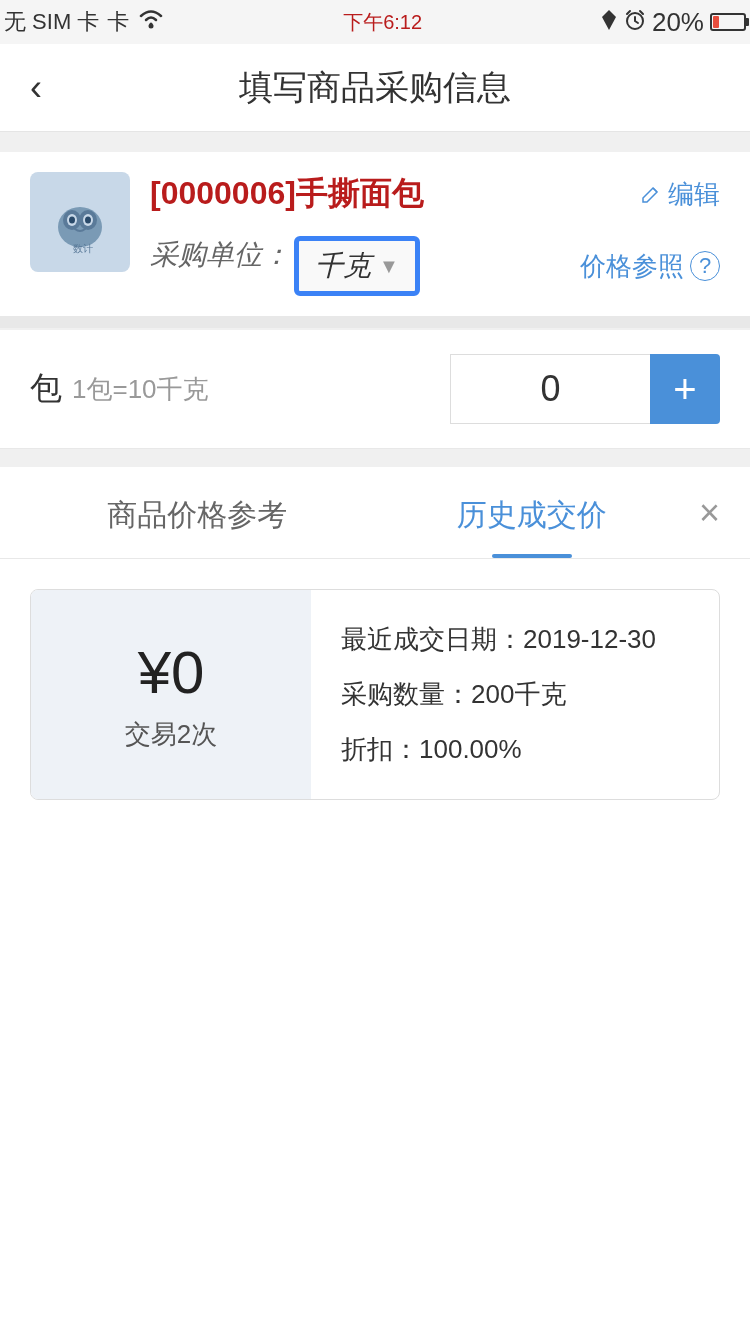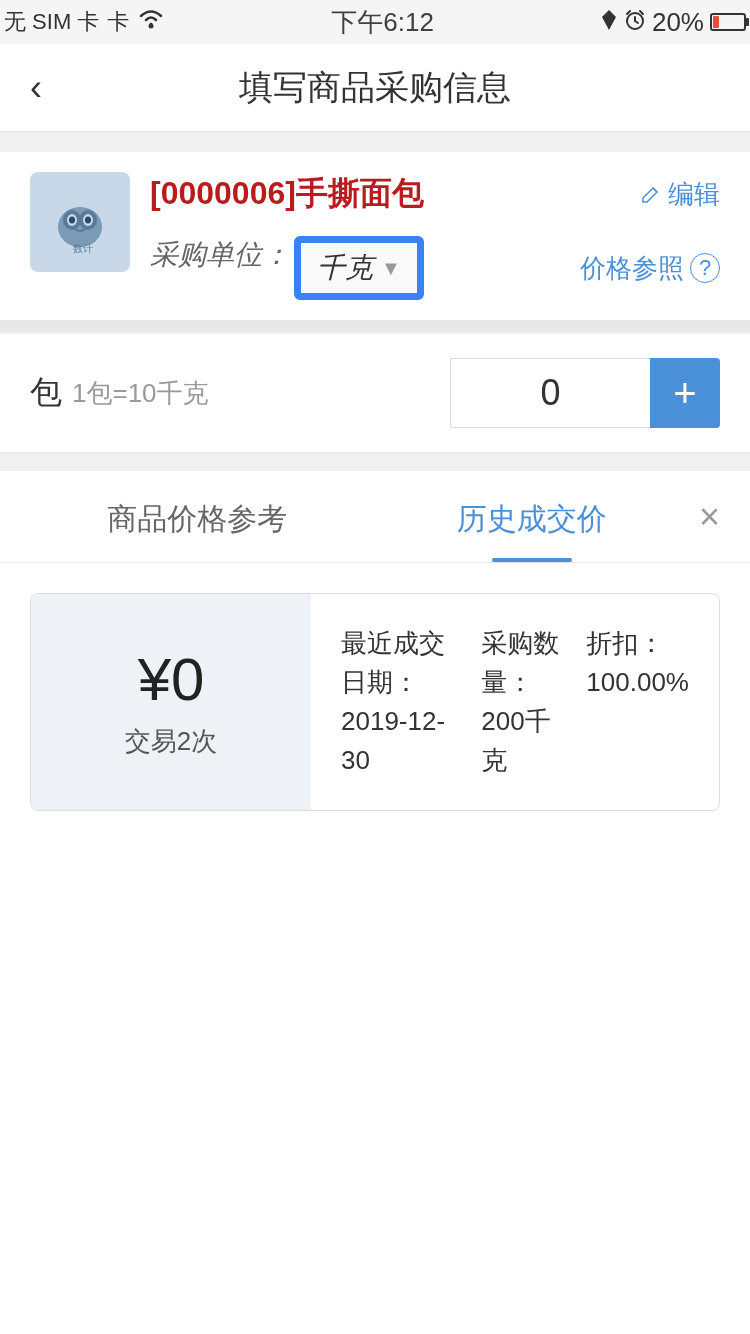--- a/index.html
+++ b/index.html
@@ -24,22 +24,22 @@
       font-size: 24px;
     }
     .status-bar-left {
       display: flex;
       align-items: center;
       gap: 8px;
       font-size: 22px;
       color: #333;
     }
     .status-bar-center {
-      font-size: 26px;
-      color: #404040;
+      font-size: 20px;
+      color: #b91c1c;
       font-weight: 500;
     }
     .status-bar-right {
       display: flex;
       align-items: center;
       gap: 6px;
       font-size: 26px;
       color: #333;
     }
     .battery-icon {
@@ -157,21 +157,21 @@
       display: flex;
       align-items: center;
       justify-content: space-between;
       margin-top: 20px;
     }
     .unit-label {
       font-size: 28px;
       color: #666;
     }
     .unit-select {
-      border: 7px solid #3b82f6;
+      border: 5px solid #3b82f6;
       border-radius: 6px;
       padding: 6px 16px;
       font-size: 28px;
       color: #333;
       display: flex;
       align-items: center;
       gap: 8px;
       background: #f9f9f9;
       cursor: pointer;
     }
@@ -306,21 +306,21 @@
     }
     .price-trade-count {
       font-size: 26px;
       color: #555;
       margin-top: 10px;
     }
     .price-card-right {
       flex: 1;
       padding: 30px 30px;
       display: flex;
-      flex-direction: row;
+      flex-direction: column;
       justify-content: center;
       gap: 16px;
     }
     .price-detail-row {
       font-size: 26px;
       color: #333;
       line-height: 1.5;
     }
 
     

